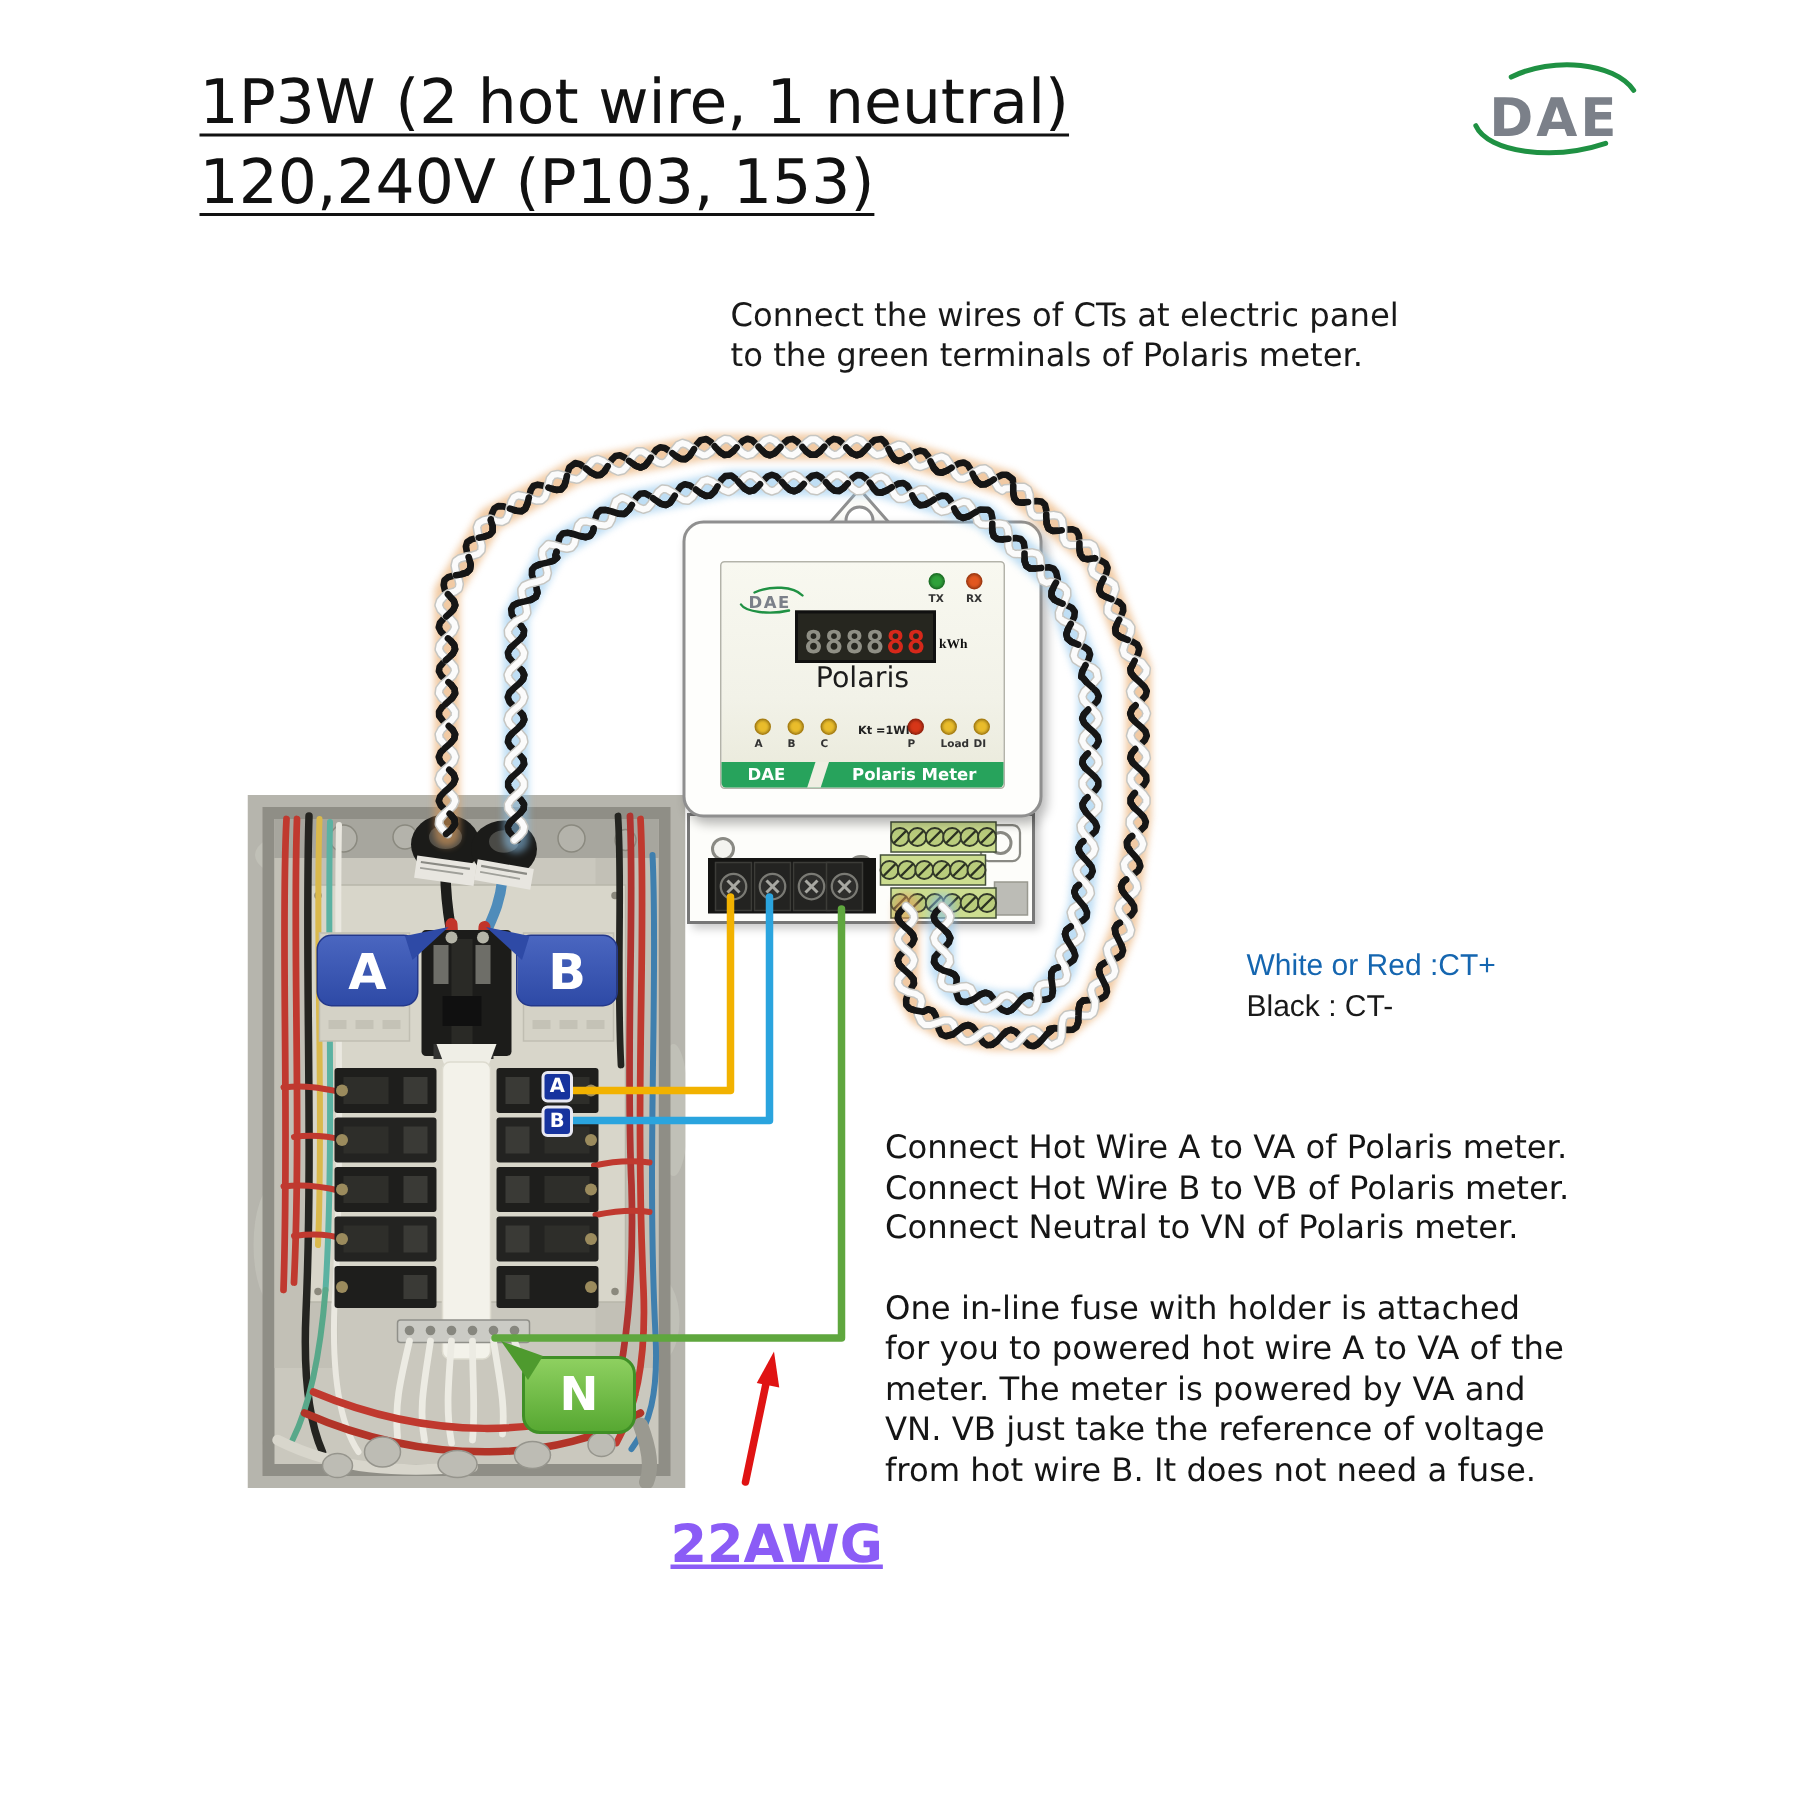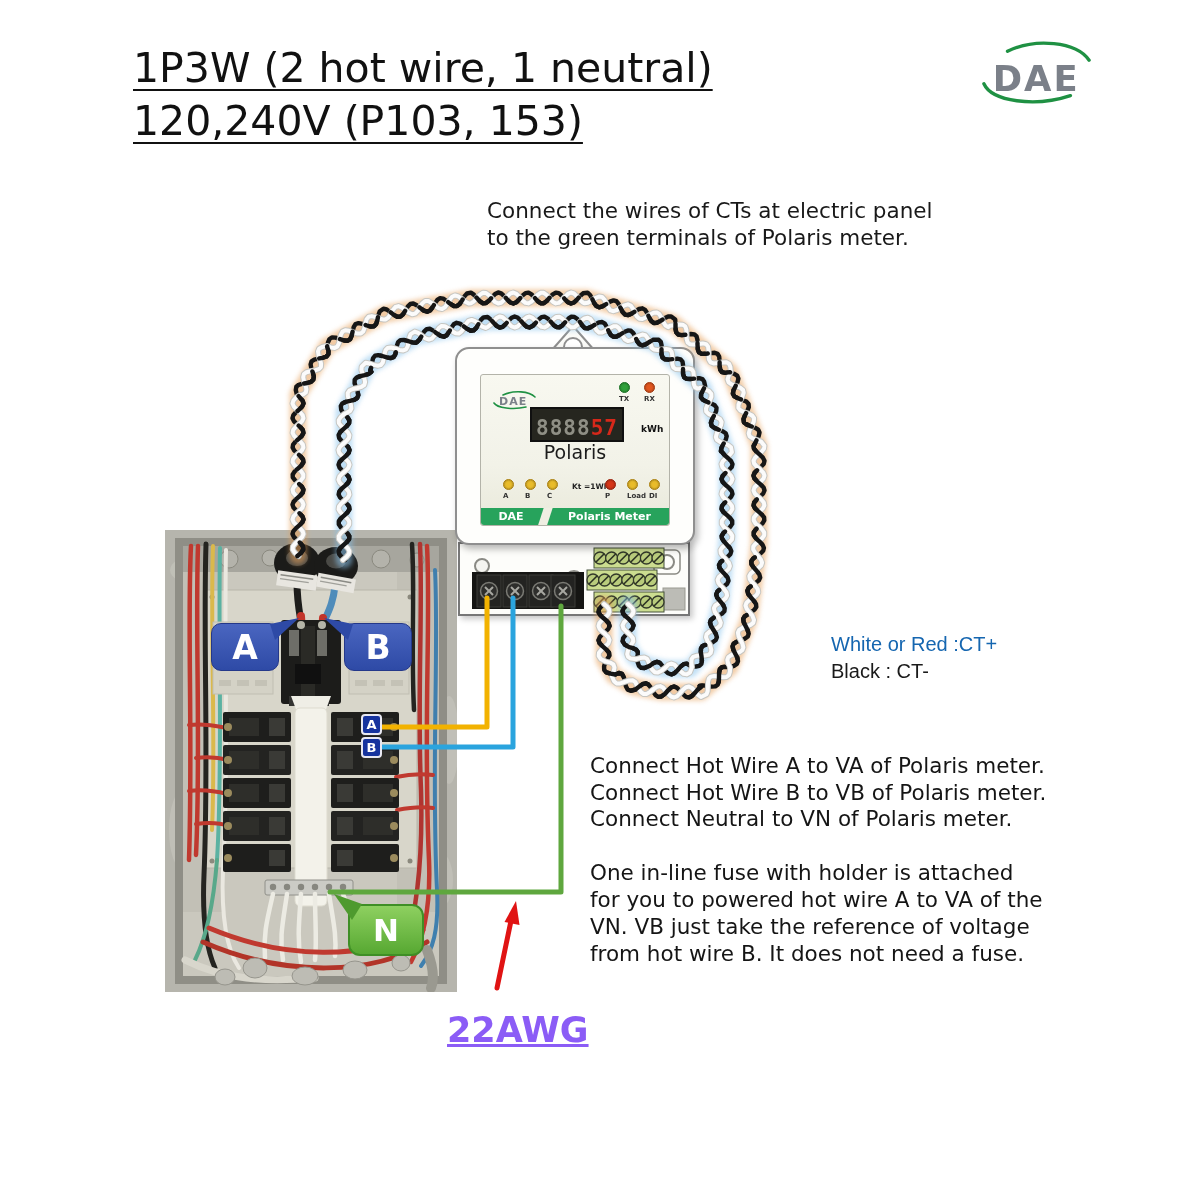--- a/index.html
+++ b/index.html
@@ -33,21 +33,21 @@
   .led-green{background:#2fa13a;border:1px solid #1d7026;}
   .led-rx{background:#e2571f;border:1px solid #a03a12;}
   .led-yellow{background:#e9bc2b;border:1px solid #a87f14;}
   .led-red{background:#d63618;border:1px solid #962410;}
   .ledlab{font-size:7px;font-weight:bold;color:#333;margin-top:2px;white-space:nowrap;}
   .display{position:absolute;left:49px;top:32px;width:90px;height:31px;background:#26261f;border:2px solid #101010;
            display:flex;align-items:flex-end;justify-content:center;font-family:"DejaVu Sans Mono",monospace;
            font-weight:bold;font-size:21px;letter-spacing:1px;}
   .dg-unlit{color:#8f8f85;}
   .dg-lit{color:#d6281a;}
-  .kwh{position:absolute;left:160px;top:49px;font-size:9px;font-weight:bold;color:#111;}
+  .kwh{position:absolute;left:145px;top:49px;font-size:9px;font-weight:bold;color:#111;font-family:Liberation Serif, serif;}
   .model{position:absolute;left:0;width:188px;top:66px;text-align:center;font-size:19px;color:#1c1c1c;}
   .ledrow{position:absolute;left:0;top:102px;width:188px;height:26px;}
   .phase-leds{position:absolute;left:22px;top:2px;display:flex;gap:6px;}
   .ktlab{position:absolute;left:91px;top:5px;font-size:7.5px;font-weight:bold;color:#222;white-space:nowrap;}
   .status-leds{position:absolute;left:124px;top:2px;display:flex;gap:6px;}
   .strip{position:absolute;left:0;right:0;bottom:0;height:17px;background:#27a35c;display:flex;align-items:center;
          color:#fff;font-size:11px;font-weight:bold;border-radius:0 0 3px 3px;overflow:hidden;}
   .strip-left{width:60px;text-align:center;}
   .strip-slash{width:9px;height:120%;background:#efeee2;transform:skewX(-18deg);}
   .strip-right{flex:1;text-align:center;}
@@ -319,21 +319,21 @@
             <span class="led led-green"></span>
             <span class="ledlab">TX</span>
           </div>
         <div class="ledcol">
             <span class="led led-rx"></span>
             <span class="ledlab">RX</span>
           </div>
       </div>
       <div class="display">
         <span class="dg-unlit">8888</span>
-          <span class="dg-lit">57</span>
+          <span class="dg-lit">88</span>
       </div>
       <span class="kwh">kWh</span>
       <div class="model">Polaris</div>
       <div class="ledrow">
         <div class="phase-leds">
           <div class="ledcol">
               <span class="led led-yellow"></span>
               <span class="ledlab">A</span>
             </div>
           <div class="ledcol">
@@ -504,19 +504,20 @@
   </div>
 
   <div class="abs ct-legend">
     <div class="plus">White or Red :CT+</div>
     <div class="minus">Black : CT-</div>
   </div>
 
   <div class="abs fuse-note">
     <div>One in-line fuse with holder is attached</div>
     <div>for you to powered hot wire A to VA of the</div>
+    <div>meter. The meter is powered by VA and</div>
     <div>VN. VB just take the reference of voltage</div>
     <div>from hot wire B. It does not need a fuse.</div>
   </div>
 
   <div class="abs wire-gauge">22AWG</div>
 
 </div>
 
 </body></html>

